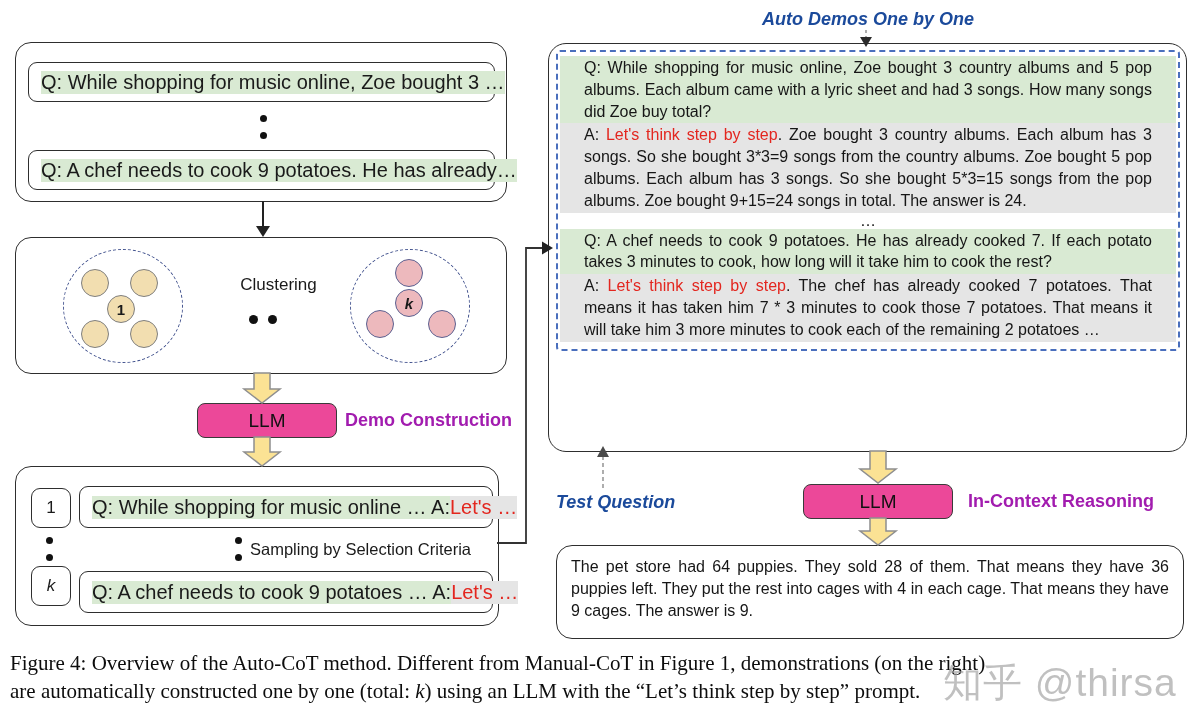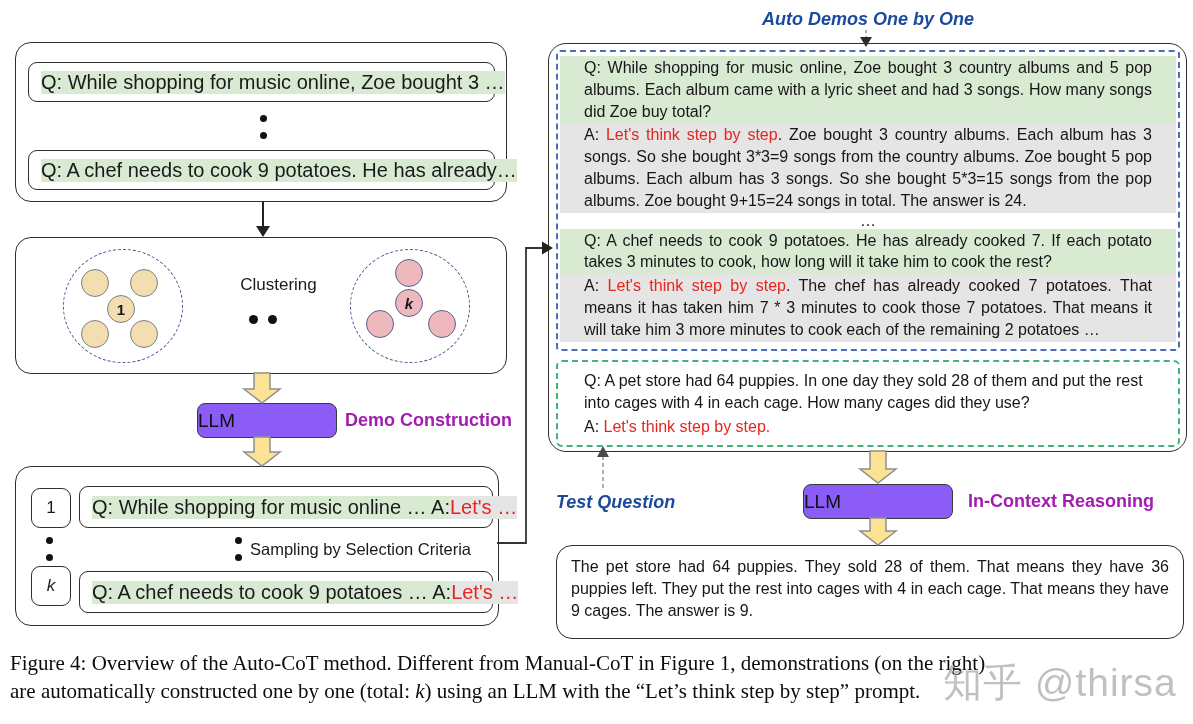--- a/index.html
+++ b/index.html
@@ -25,22 +25,22 @@
     position:absolute;border:1.7px dashed #44548f;border-radius:50%;
   }
   .cdot{
     position:absolute;width:26px;height:26px;border-radius:50%;
     display:flex;align-items:center;justify-content:center;
     font-size:15px;font-weight:bold;
   }
   .cdot.tan{background:#f2deb0;border:1.6px solid #7f7f7f;}
   .cdot.pink{background:#edb9bd;border:1.6px solid #5c6191;}
   .llm-box{
-    position:absolute;background:#8b5cf6;border:1.6px solid #3a3a3a;border-radius:8px;
-    display:flex;align-items:center;justify-content:flex-start;font-size:19px;color:#111;
+    position:absolute;background:#ec4899;border:1.6px solid #3a3a3a;border-radius:8px;
+    display:flex;align-items:center;justify-content:center;font-size:19px;color:#111;
   }
   .bold-label{position:absolute;font-weight:bold;font-size:18px;color:#a21caf;white-space:nowrap;}
   .blue-label{position:absolute;font-weight:bold;font-style:italic;font-size:18px;color:#1b4a9b;white-space:nowrap;}
   .idx{
     position:absolute;width:38px;height:38px;border:1.5px solid #2e2e2e;border-radius:9px;
     display:flex;align-items:center;justify-content:center;font-size:17px;background:#fff;
   }
   .rp{ 
     font-size:16px;line-height:21.8px;text-align:justify;padding:1px 24px;color:#161616;
   }
@@ -145,30 +145,20 @@
       <div class="ellipsis-line">…</div>
       <div class="rp hl-green">
         <span>Q: A chef needs to cook 9 potatoes. He has already cooked 7. If each potato takes 3 minutes to cook, how long will it take him to cook the rest?</span>
       </div>
       <div class="rp hl-blue">
         <span>A: </span><span class="red">Let's think step by step</span><span>. The chef has already cooked 7 potatoes. That means it has taken him 7 * 3 minutes to cook those 7 potatoes. That means it will take him 3 more minutes to cook each of the remaining 2 potatoes …</span>
       </div>
     </div>
   </div>
 
-  <div class="dashed-green" style="left:556px;top:360px;width:620px;height:83px;">
-    <div style="padding:7px 2px 0 2px;">
-      <div class="rp" style="text-align:left;">
-        <span>Q: A pet store had 64 puppies. In one day they sold 28 of them and put the rest into cages with 4 in each cage. How many cages did they use?</span>
-      </div>
-      <div class="rp" style="text-align:left;">
-        <span>A: </span><span class="red">Let's think step by step.</span>
-      </div>
-    </div>
-  </div>
 
   <div class="blue-label" style="left:556px;top:492px;">Test Question</div>
 
   <div class="llm-box" style="left:803px;top:484px;width:148px;height:33px;">
     <span>LLM</span>
   </div>
   <div class="bold-label" style="left:968px;top:491px;">In-Context Reasoning</div>
 
   <div class="box" style="left:556px;top:545px;width:626px;height:92px;">
     <div class="rp" style="padding:10px 14px;">The pet store had 64 puppies. They sold 28 of them. That means they have 36 puppies left. They put the rest into cages with 4 in each cage. That means they have 9 cages. The answer is 9.</div>

